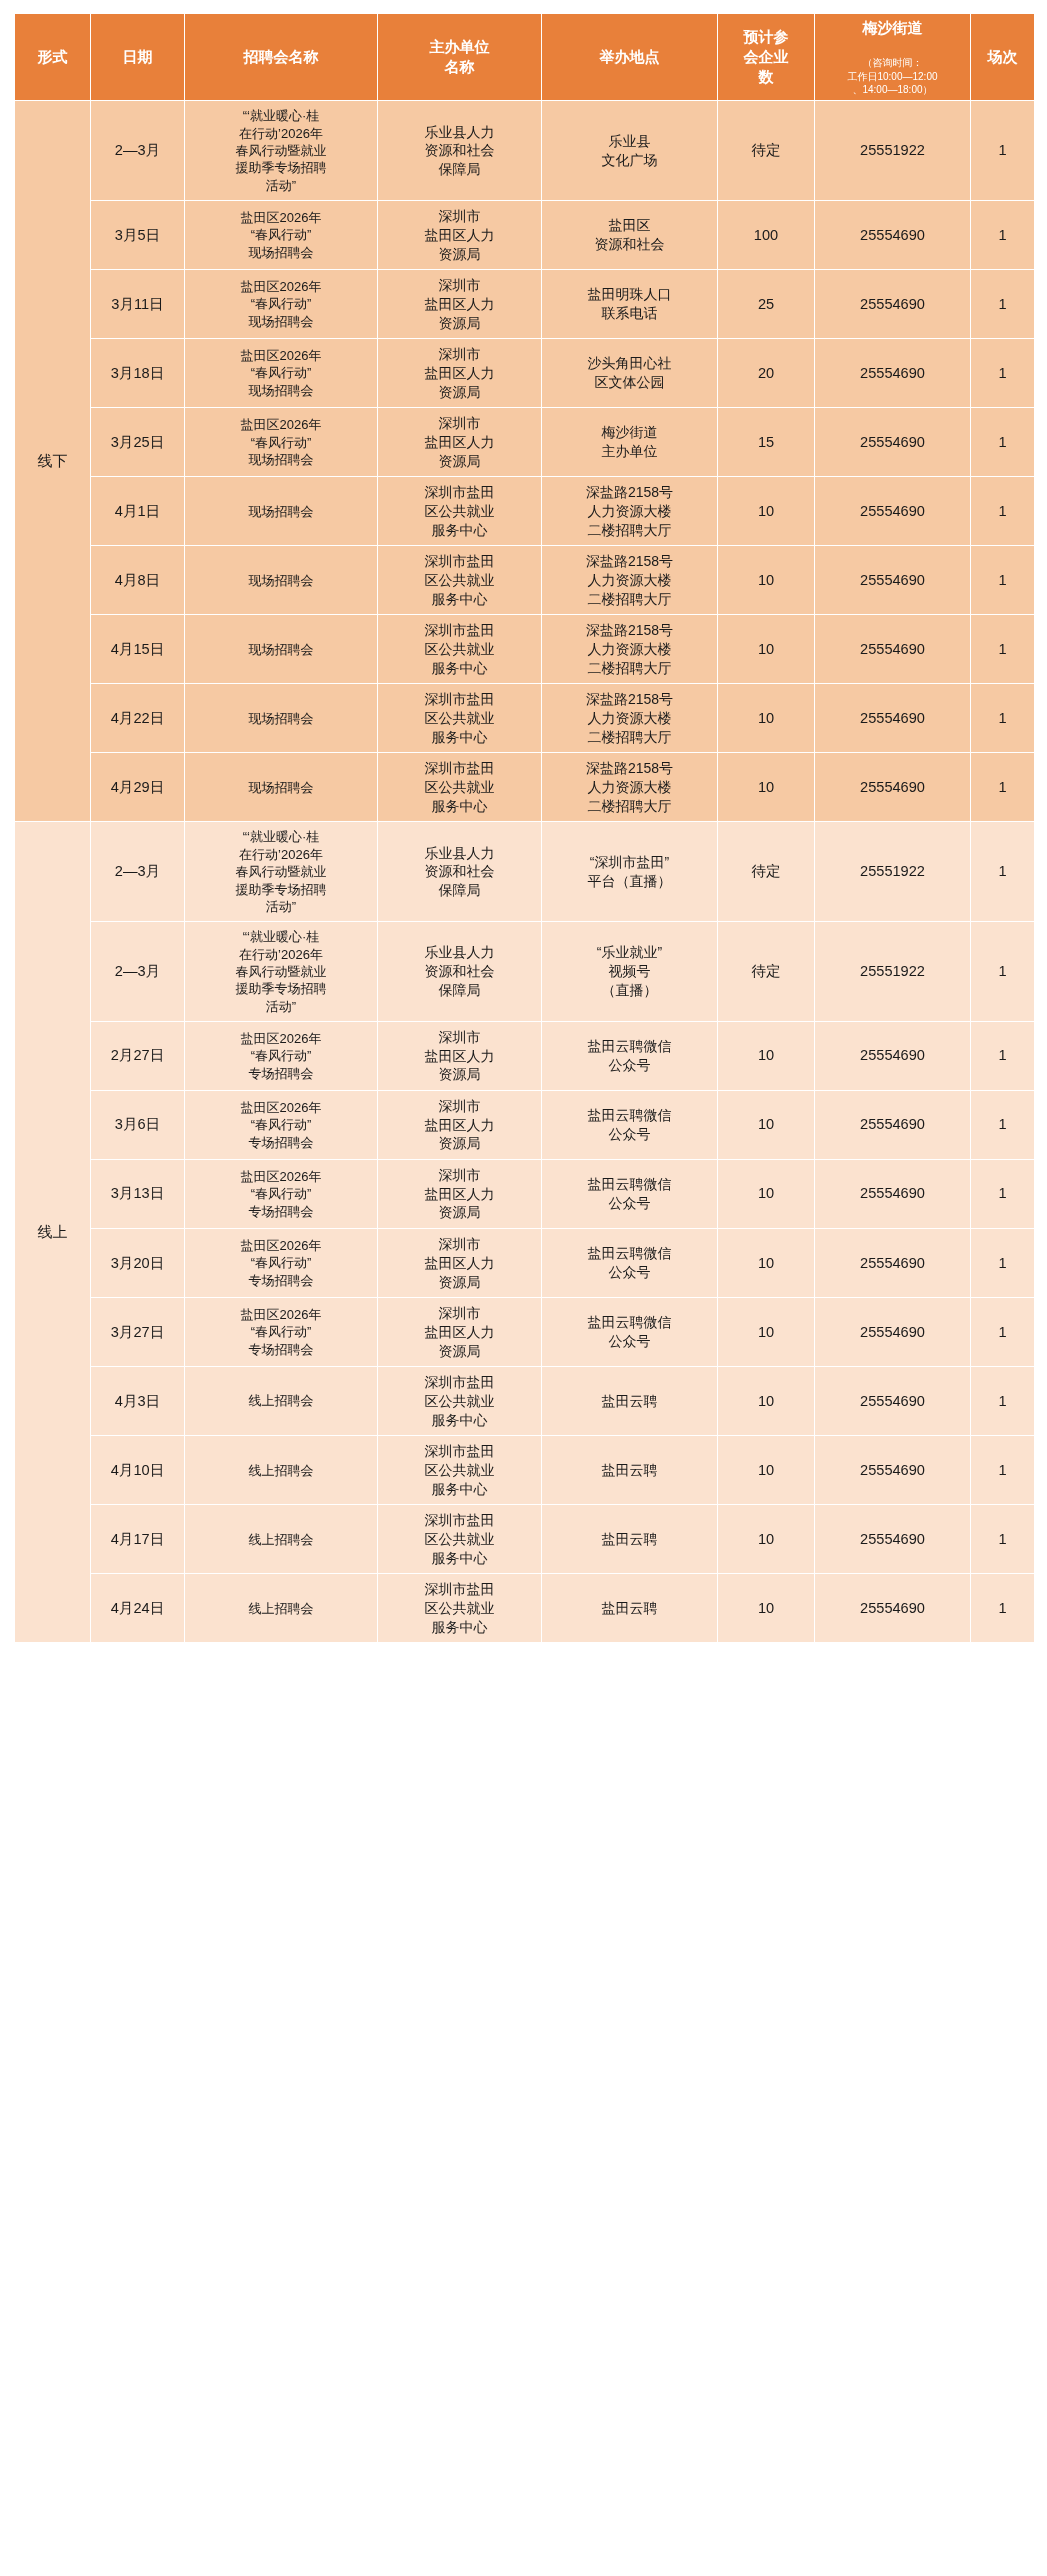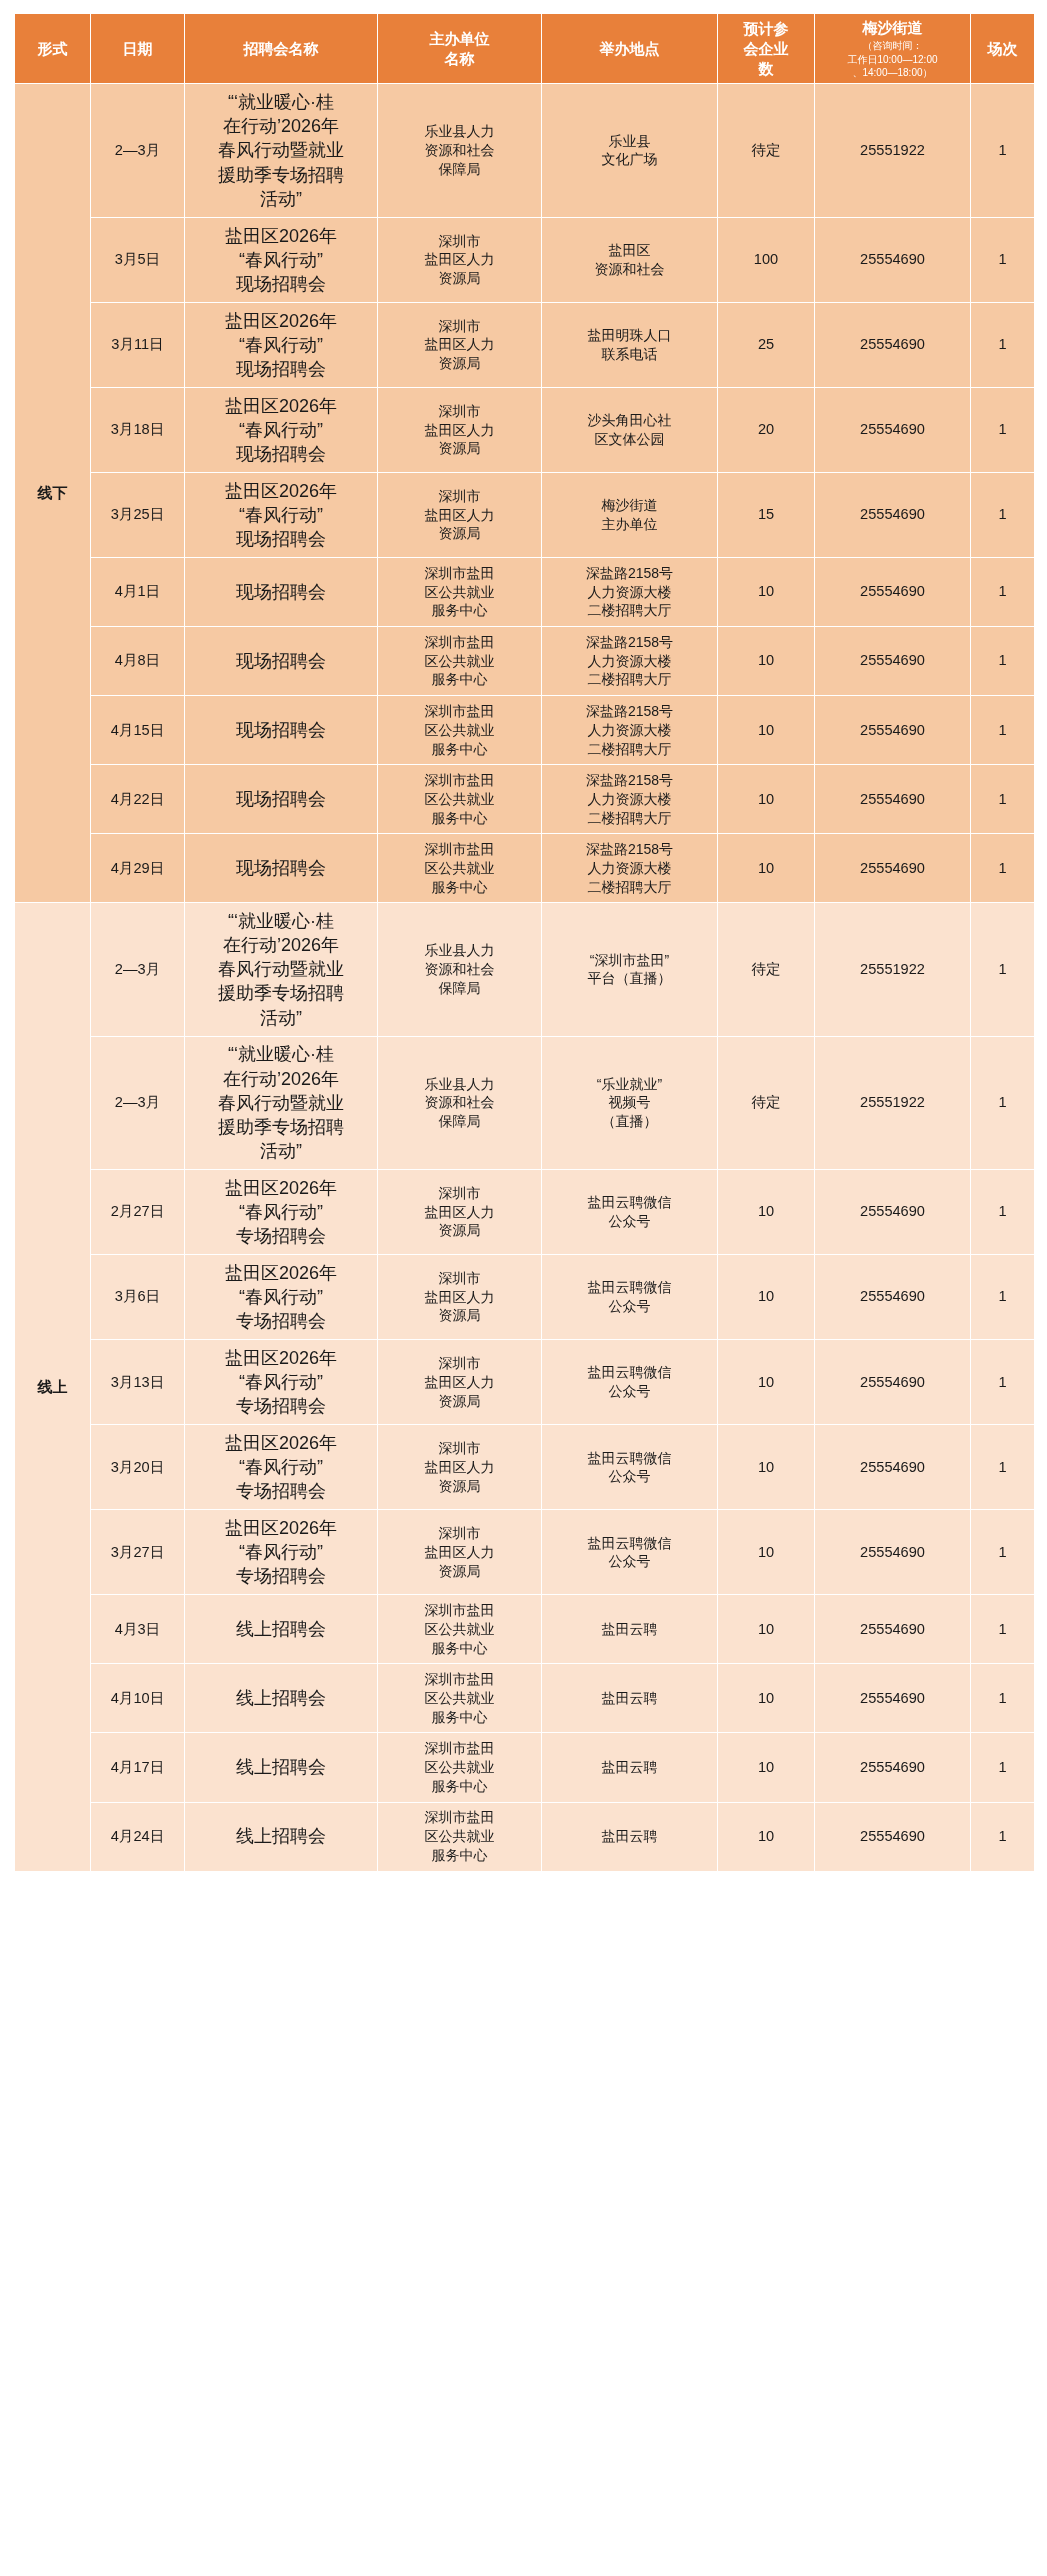--- a/index.html
+++ b/index.html
@@ -43,30 +43,30 @@
     font-weight: bold;
     font-size: 15px;
     height: 56px;
     padding: 3.5px 2.3px;
   }
   thead th .sub {
     display: block;
     font-size: 10px;
     font-weight: normal;
     line-height: 1.35;
-    margin-top: 2px;
+    margin-top: 19px;
   }
   tbody tr.offline td { background: #f6c9a3; }
   tbody tr.online  td { background: #fbe2cf; }
   td.group-cell {
-    font-weight: bold;
+    font-weight: normal;
     font-size: 15px;
   }
   td.name-cell {
-    font-size: 18px;
+    font-size: 13px;
     line-height: 1.34;
   }
   td.org-cell, td.place-cell {
     font-size: 14px;
     line-height: 1.34;
   }
   .nowrap-line { display: block; }
 </style>
 </head>
 <body>

